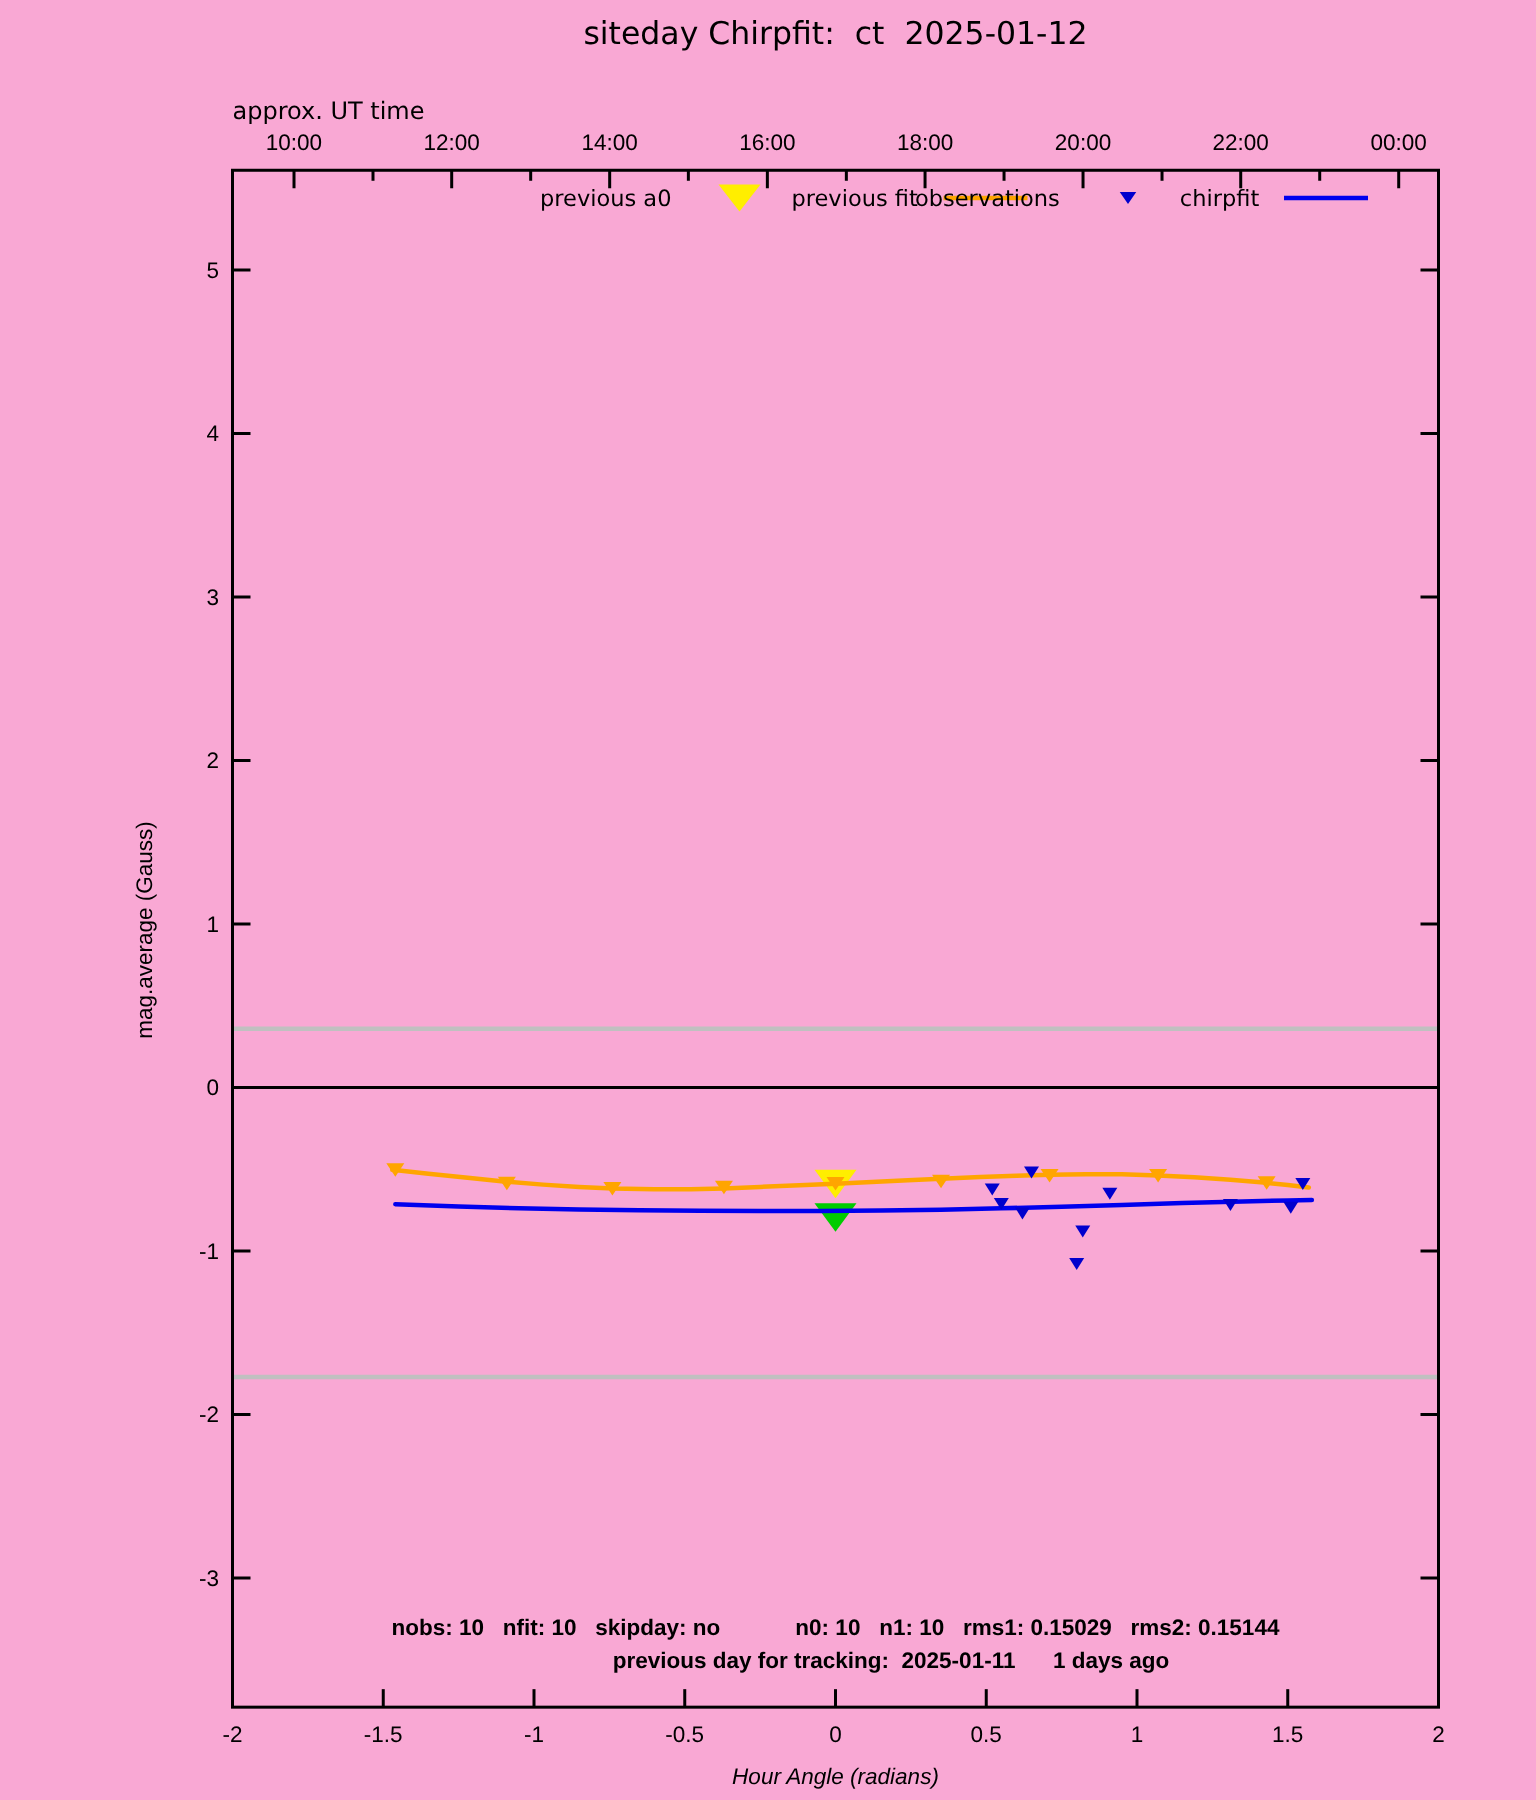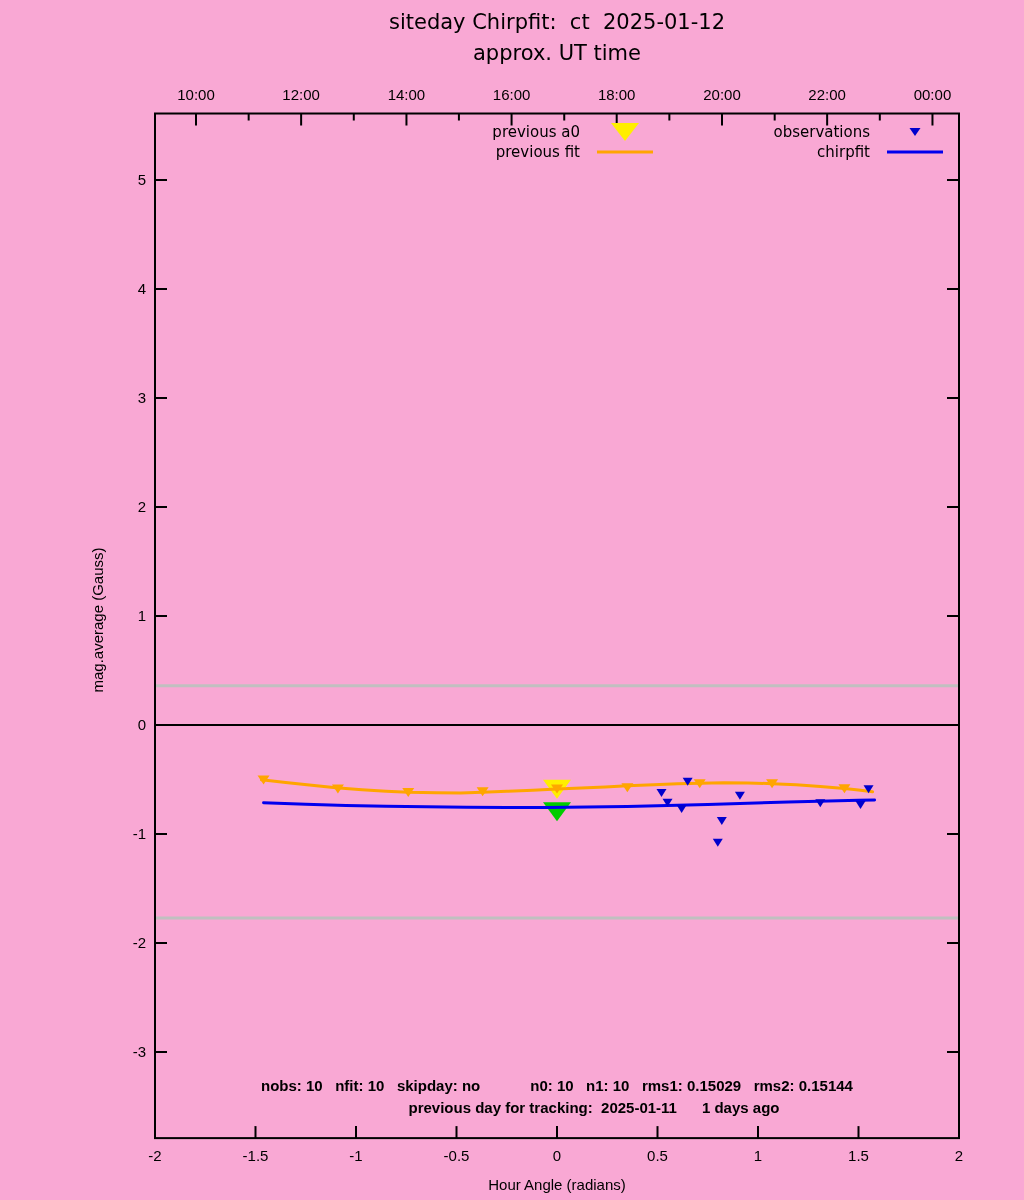--- a/index.html
+++ b/index.html
@@ -1,30 +1,30 @@
 <!DOCTYPE html>
 <html><head>
 <meta charset="utf-8">
 <style>
   html,body{margin:0;padding:0;background:#fff;}
   .page{position:relative;width:1024px;height:1200px;background:#f9a8d4;overflow:hidden;
         font-family:"DejaVu Sans",sans-serif;color:#000;}
   .abs{position:absolute;}
   .chart-title{left:155px;top:10px;width:804px;text-align:center;font-size:21px;white-space:pre;}
-  .x2-label{left:155px;top:41px;width:804px;text-align:center;font-size:21px;}
+  .x2-label{left:155px;top:64px;width:804px;text-align:left;font-size:16px;}
   .x-label{left:155px;top:1176px;width:804px;text-align:center;font-size:15px;
-           font-family:"Liberation Sans",sans-serif;}
+           font-family:"Liberation Sans",sans-serif;font-style:italic;}
   .y-label{left:97px;top:620px;transform:translate(-50%,-50%) rotate(-90deg);
            white-space:nowrap;font-size:15px;font-family:"Liberation Sans",sans-serif;}
   .stats{left:155px;width:804px;text-align:center;font-size:15px;white-space:pre;
          font-family:"Liberation Sans",sans-serif;font-weight:bold;}
   .stats1{top:1077px;}
   .stats2{top:1099px;padding-left:37px;}
   svg.canvas{left:0;top:0;width:1024px;height:1200px;}
-  .legend{position:absolute;display:flex;flex-direction:column;}
+  .legend{position:absolute;display:flex;flex-direction:row;}
   .legend-left{left:360px;top:122px;width:300px;}
   .legend-right{left:610px;top:122px;width:340px;}
   .lrow{display:flex;align-items:center;height:20px;}
   .llabel{flex:1;text-align:right;font-size:15px;padding-right:10px;white-space:nowrap;}
   .lsample{width:70px;display:flex;justify-content:center;align-items:center;}
 </style>
 </head>
 <body>
 
 <div class="page">

